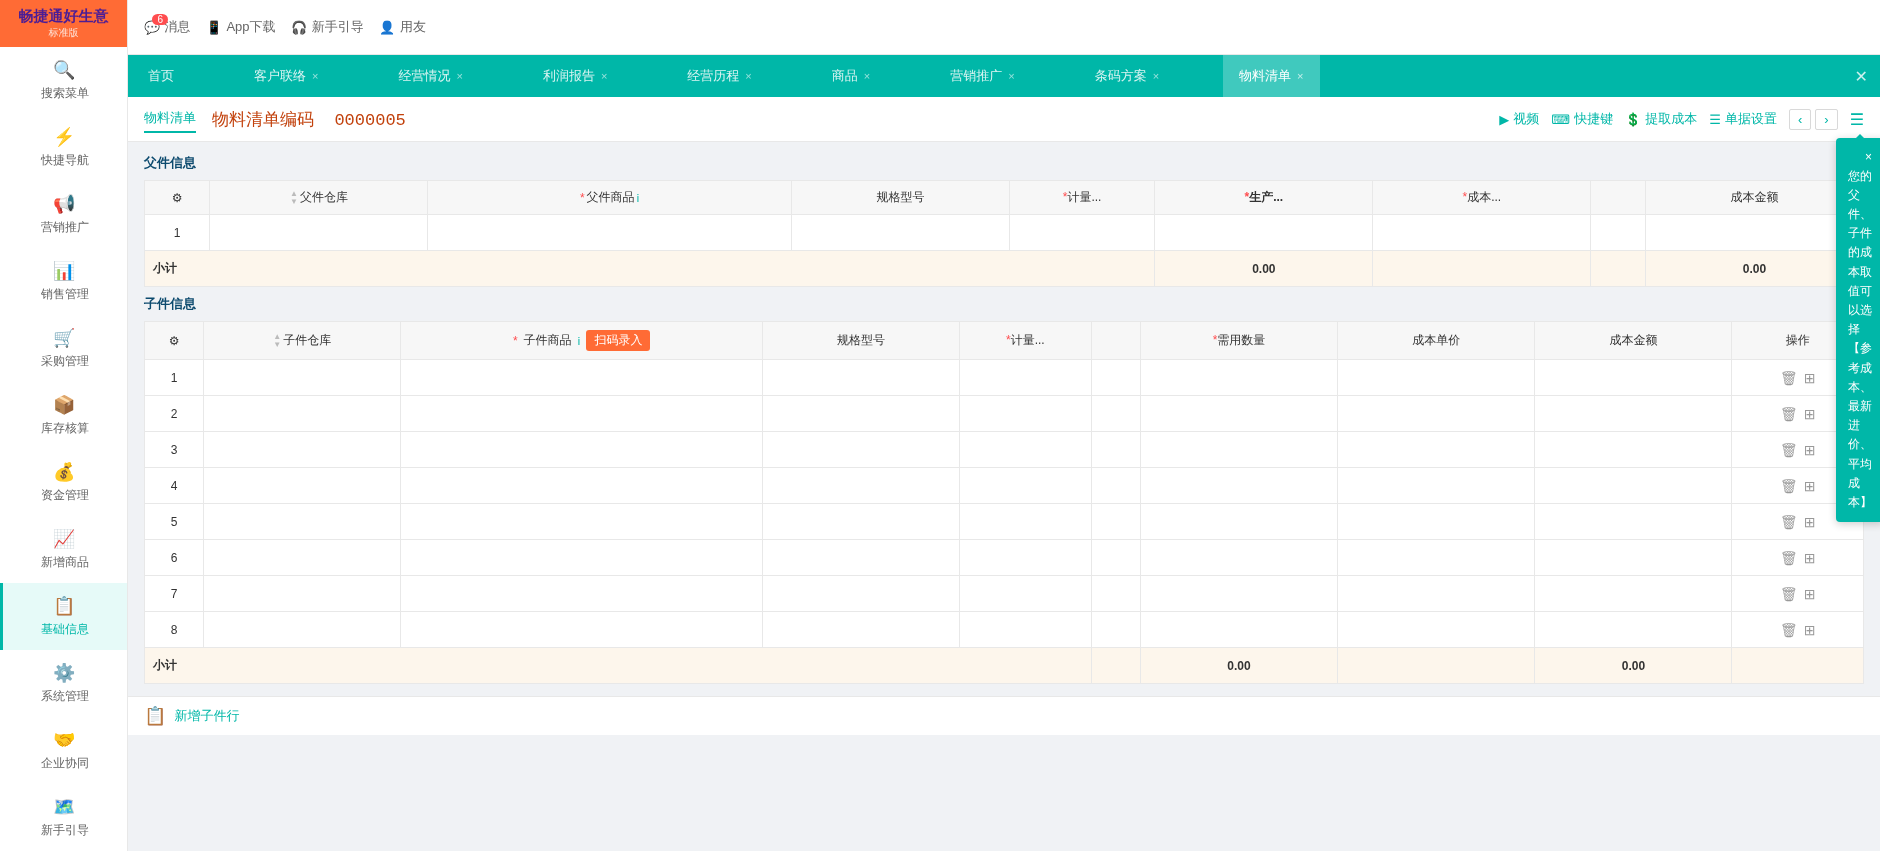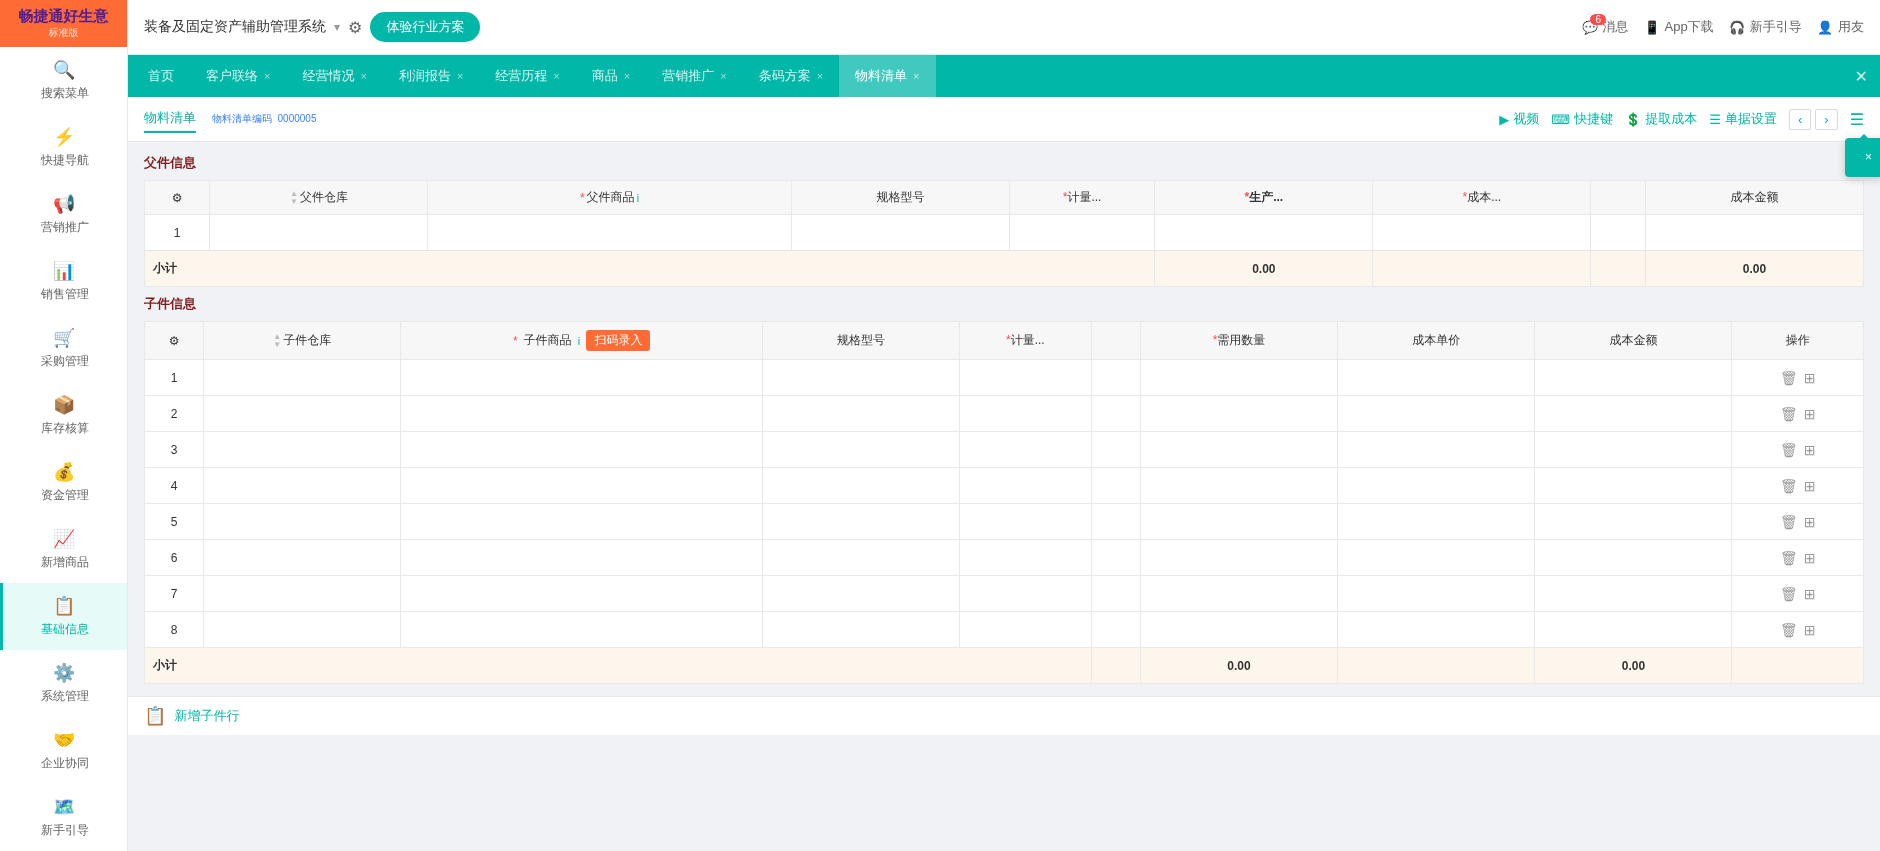--- a/index.html
+++ b/index.html
@@ -38,29 +38,29 @@
     .nav-tab .close-x { font-size: 11px; opacity: 0.7; margin-left: 2px; }
     .nav-close-all { color: rgba(255,255,255,0.8); font-size: 16px; margin-left: auto; cursor: pointer; padding: 0 8px; }
 
     
     .content-area { flex: 1; background: #f0f2f5; overflow-y: auto; padding: 0; }
 
     
     .page-header { background: #fff; padding: 8px 16px; display: flex; align-items: center; gap: 16px; border-bottom: 1px solid #e8e8e8; }
     .page-header-tab { font-size: 13px; color: #666; cursor: pointer; padding: 4px 0; }
     .page-header-tab.active { color: #00b7a8; border-bottom: 2px solid #00b7a8; font-weight: 500; }
-    .page-header-info { font-size: 10px; color: #3b82f6; }
+    .page-header-info { font-size: 17px; color: #c2410c; font-family: Liberation Mono, monospace; }
     .page-header-actions { margin-left: auto; display: flex; align-items: center; gap: 12px; color: #00b7a8; font-size: 13px; }
     .action-link { display: flex; align-items: center; gap: 4px; cursor: pointer; }
 
     
     .inner-content { padding: 12px 16px; }
 
     
-    .section-title { font-size: 13px; font-weight: bold; color: #7f1d1d; margin-bottom: 8px; }
+    .section-title { font-size: 13px; font-weight: bold; color: #0c4a6e; margin-bottom: 8px; }
 
     
     .data-table { width: 100%; border-collapse: collapse; background: #fff; font-size: 12px; }
     .data-table th { background: #f7f7f7; border: 1px solid #e8e8e8; padding: 8px 6px; text-align: center; color: #333; font-weight: normal; white-space: nowrap; }
     .data-table td { border: 1px solid #e8e8e8; padding: 6px 6px; text-align: center; color: #333; height: 36px; }
     .subtotal-row td { background: #fdf6ec; font-weight: bold; }
     .required-star { color: #ff4d4f; }
     .scan-btn { background: #ff6b35; color: #fff; border: none; border-radius: 3px; padding: 2px 8px; font-size: 12px; cursor: pointer; }
     .action-icons { display: flex; align-items: center; justify-content: center; gap: 6px; }
     .action-icon { color: #999; cursor: pointer; font-size: 14px; }
@@ -141,26 +141,20 @@
         <div class="sidebar-item">
           <span class="sidebar-icon">🗺️</span>
           <span>新手引导</span>
         </div>
       </div>
   </div>
 
   <div class="main-area">
 
     <div class="top-bar">
-      <div class="top-bar-left">
-        <span class="system-title">装备及固定资产辅助管理系统</span>
-        <span class="dropdown-arrow">▾</span>
-        <span class="gear-btn">⚙</span>
-        <button class="trial-btn">体验行业方案</button>
-      </div>
       <div class="top-bar-right">
         <div class="topright-item">
           <div class="badge-icon">
             <span>💬</span>
             <span class="badge">6</span>
           </div>
           <span>消息</span>
         </div>
         <div class="topright-item">
           <span>📱</span>
@@ -171,21 +165,21 @@
           <span>新手引导</span>
         </div>
         <div class="topright-item">
           <span>👤</span>
           <span>用友</span>
         </div>
       </div>
     </div>
 
     <div class="nav-tabs">
-      <div id="nav-tabs-container" style="display:flex;align-items:center;flex:1;overflow:hidden;">
+      <div id="nav-tabs-container" style="display:flex;align-items:center;flex:1;overflow:hidden;gap:48px;">
           <div class="nav-tab">
             <span>首页</span>
           </div>
           <div class="nav-tab">
             <span>客户联络</span> 
             <span class="close-x">×</span>
           </div>
           <div class="nav-tab">
             <span>经营情况</span> 
             <span class="close-x">×</span>
@@ -245,20 +239,21 @@
           </div>
           <div style="display:flex;gap:4px;">
             <span class="page-btn">‹</span>
             <span class="page-btn">›</span>
           </div>
           <div style="position:relative;" class="tooltip-wrapper">
             <span style="font-size:16px;">☰</span>
             
             <div class="tooltip-box" style="top: 28px; right: -20px;">
               <span class="tooltip-close">×</span>
+              <span>您的父件、子件的成本取值可以选择【参考成本、最新进价、平均成本】</span>
             </div>
           </div>
         </div>
       </div>
 
       <div class="inner-content">
 
         <div class="section-title">父件信息</div>
         <table class="data-table">
           <thead>

